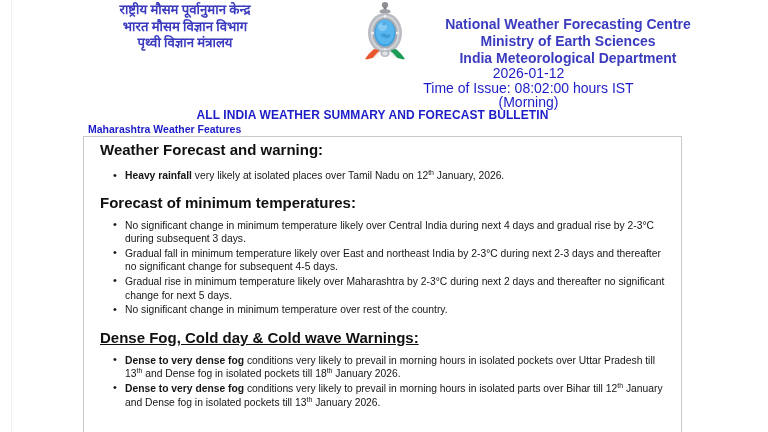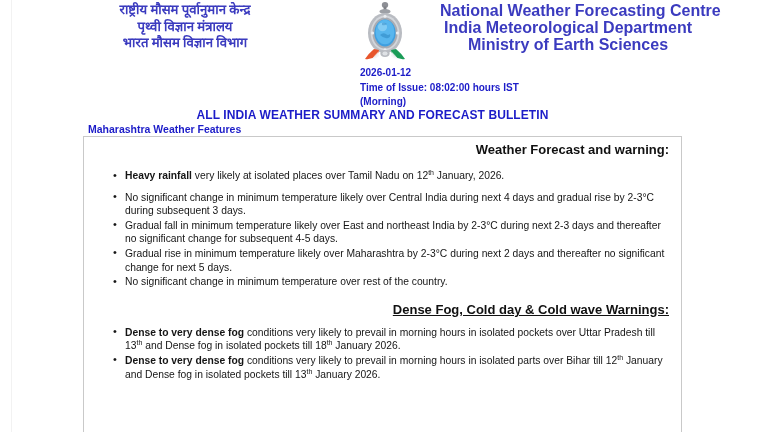--- a/index.html
+++ b/index.html
@@ -58,41 +58,41 @@
     position: absolute;
     left: 358px;
     top: 1px;
     width: 54px;
     height: 62px;
   }
 
   .header-english {
     position: absolute;
     left: 440px;
-    top: 2px;
+    top: 16px;
     width: 256px;
     text-align: center;
     color: #3b3bbf;
     font-family: "Liberation Sans", sans-serif;
     font-weight: bold;
-    font-size: 16px;
+    font-size: 14px;
     line-height: 17px;
   }
   .header-english div { white-space: nowrap; }
 
   
   .issue-block {
     position: absolute;
     left: 360px;
     top: 66px;
     width: 337px;
-    text-align: left;
+    text-align: center;
     color: #1c1cc8;
-    font-weight: bold;
-    font-size: 10px;
+    font-weight: normal;
+    font-size: 14px;
     line-height: 14.6px;
   }
 
   
   .bulletin-title {
     position: absolute;
     left: 0;
     top: 108px;
     width: 745px;
     text-align: center;
@@ -124,25 +124,24 @@
     background: #ffffff;
     box-sizing: border-box;
     overflow: hidden;
   }
   .content-inner {
     padding: 6px 12px 0 10px;
   }
 
   .sec-heading {
     font-weight: bold;
-    font-size: 13px;
+    font-size: 15px;
     color: #111111;
-    margin: 0 0 2px 0;
+    margin: 0 0 2px 6px;
     line-height: 14px;
-    text-align: right;
   }
   .sec-heading.spaced { margin-top: 13px; }
   .sec-heading.spaced2 { margin-top: 14px; text-decoration: underline; }
 
   ul.bullets {
     margin: 0;
     padding: 0 0 0 31px;
     list-style: none;
   }
 
@@ -177,22 +176,22 @@
 <body>
 
 <div class="page">
 
   <div class="page-edge-left"></div>
 
   <div class="header">
 
     <div class="header-hindi">
       <div>राष्ट्रीय मौसम पूर्वानुमान केन्द्र</div>
+      <div>भारत मौसम विज्ञान विभाग</div>
       <div>पृथ्वी विज्ञान मंत्रालय</div>
-      <div>भारत मौसम विज्ञान विभाग</div>
     </div>
 
     <div class="header-logo">
       <svg width="54" height="62" viewBox="0 0 54 62" xmlns="http://www.w3.org/2000/svg">
 
         <ellipse cx="27" cy="4" rx="3.2" ry="3" fill="#8d8f95"></ellipse>
         <rect x="25.6" y="5.5" width="2.8" height="4" fill="#7e8086"></rect>
         <ellipse cx="27" cy="10.5" rx="5.5" ry="2.6" fill="#9da0a6"></ellipse>
 
         <ellipse cx="27" cy="32" rx="17" ry="20" fill="#b9bcc2"></ellipse>
@@ -216,22 +215,22 @@
         <path d="M20 51 q-4 4 -6 7 q4 0 7 -3z" fill="#f2f3f4" opacity="0.85"></path>
         <path d="M34 51 q4 4 6 7 q-4 0 -7 -3z" fill="#f2f3f4" opacity="0.85"></path>
 
         <ellipse cx="27" cy="52.5" rx="4.6" ry="3.4" fill="#b9bcc2"></ellipse>
         <ellipse cx="27" cy="52.5" rx="2.6" ry="1.9" fill="#dfe2e6"></ellipse>
       </svg>
     </div>
 
     <div class="header-english">
       <div>National Weather Forecasting Centre</div>
+      <div>Ministry of Earth Sciences</div>
       <div>India Meteorological Department</div>
-      <div>Ministry of Earth Sciences</div>
     </div>
   </div>
 
   <div class="issue-block">
     <div>2026-01-12</div>
     <div>Time of Issue: 08:02:00 hours IST</div>
     <div>(Morning)</div>
   </div>
 
   <div class="bulletin-title">ALL INDIA WEATHER SUMMARY AND FORECAST BULLETIN</div>
@@ -242,20 +241,21 @@
     <div class="content-inner">
 
       <div class="sec-heading">Weather Forecast and warning:</div>
       <div class="gap-1"></div>
       <ul class="bullets">
         <li>
           <b>Heavy rainfall</b><span> very likely at isolated places over Tamil Nadu on 12</span><sup>th</sup><span> January, 2026.</span>
         </li>
       </ul>
 
+      <div class="sec-heading spaced">Forecast of minimum temperatures:</div>
       <div class="gap-2"></div>
       <ul class="bullets">
         <li><span>No significant change in minimum temperature likely over Central India during next 4 days and gradual rise by 2-3°C during subsequent 3 days.</span></li>
         <li><span>Gradual fall in minimum temperature likely over  East and northeast India by 2-3°C during next 2-3 days and thereafter no significant change for subsequent 4-5 days.</span></li>
         <li><span>Gradual rise in minimum temperature likely over Maharashtra by 2-3°C during next 2 days and thereafter no significant change for next 5 days.</span></li>
         <li><span>No significant change in minimum temperature over rest of the country.</span></li>
       </ul>
 
       <div class="sec-heading spaced2">Dense Fog, Cold day &amp; Cold wave Warnings:</div>
       <div class="gap-2"></div>

